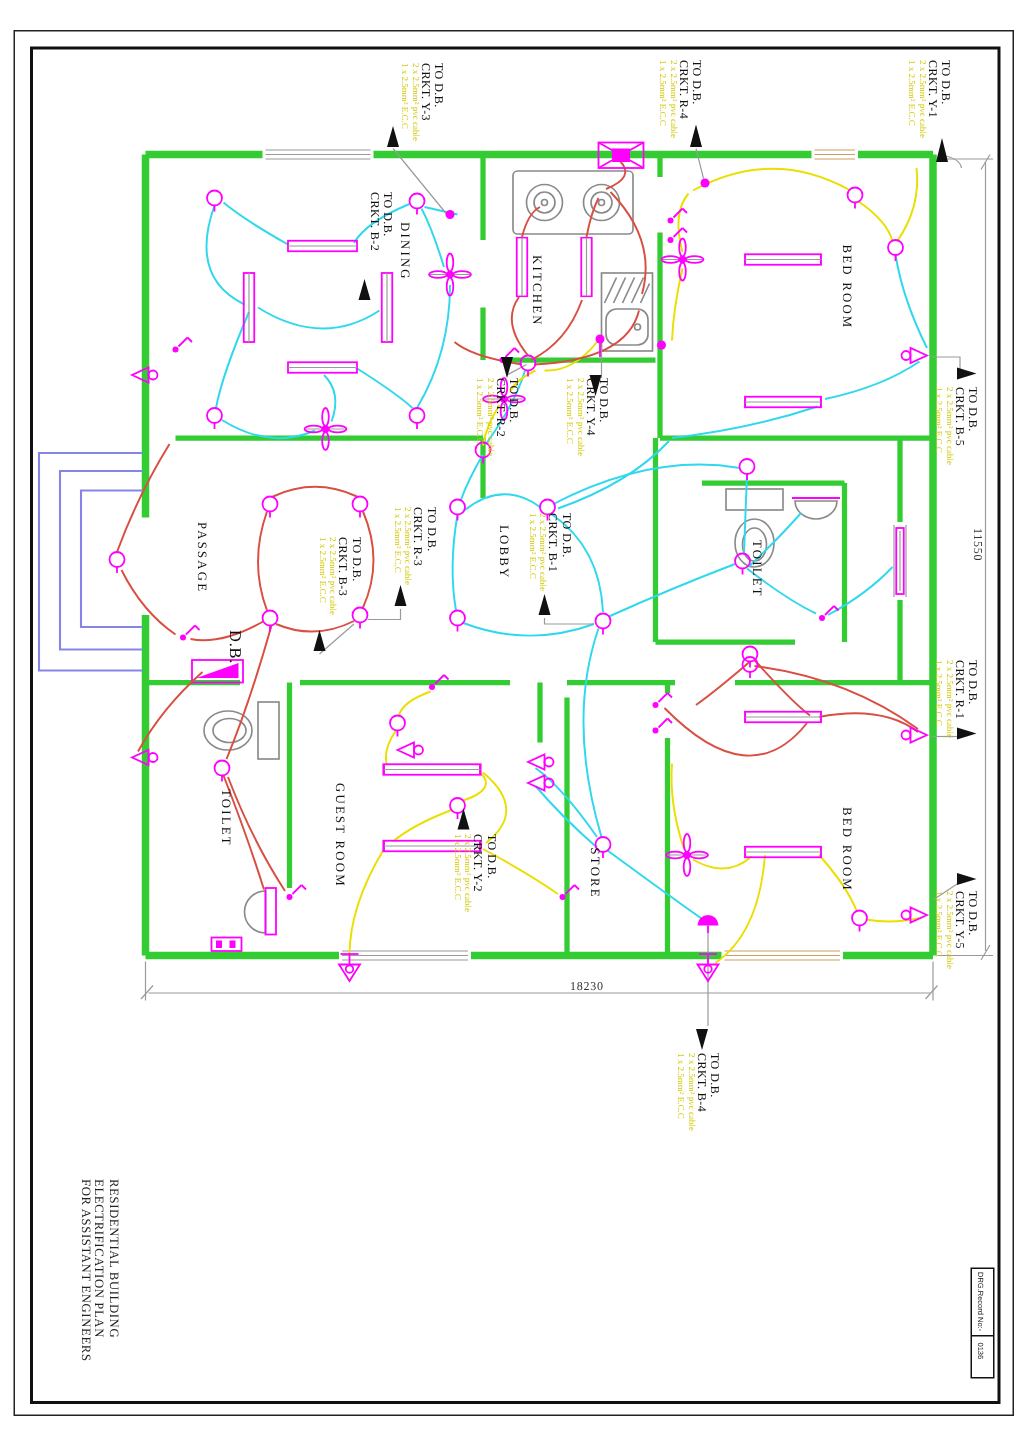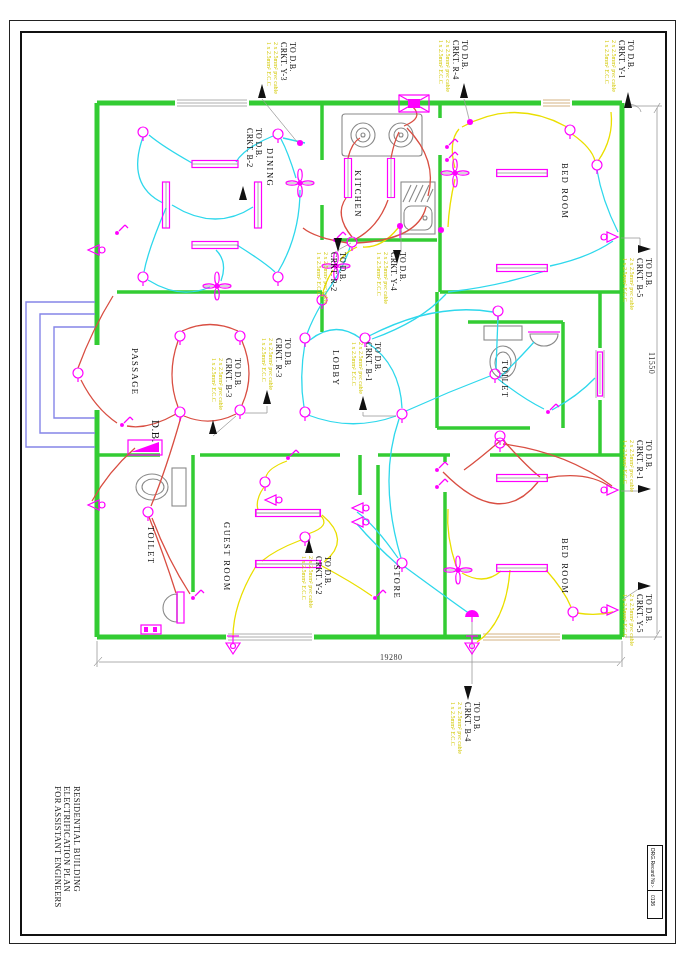--- a/index.html
+++ b/index.html
@@ -488,21 +488,21 @@
   <div class="rot room" style="left:560px;top:163px">BED ROOM</div>
   <div class="rot room" style="left:130px;top:348px">PASSAGE</div>
   <div class="rot room" style="left:331px;top:350px">LOBBY</div>
   <div class="rot room" style="left:500px;top:360px">TOILET</div>
   <div class="rot room" style="left:392px;top:565px">STORE</div>
   <div class="rot room" style="left:222px;top:522px">GUEST ROOM</div>
   <div class="rot room" style="left:146px;top:526px">TOILET</div>
   <div class="rot room" style="left:560px;top:538px">BED ROOM</div>
 
   <div class="rot dim" style="left:647px;top:352px">11550</div>
-  <div class="dim-h" style="left:380px;top:653px">19280</div>
+  <div class="dim-h" style="left:380px;top:653px">18230</div>
 
   <div class="rot titleblock" style="left:52px;top:786px">
     <div>RESIDENTIAL BUILDING</div>
     <div>ELECTRIFICATION PLAN</div>
     <div>FOR ASSISTANT ENGINEERS</div>
   </div>
 
   <div class="record">
     <div class="cell1"></div>
   </div>

